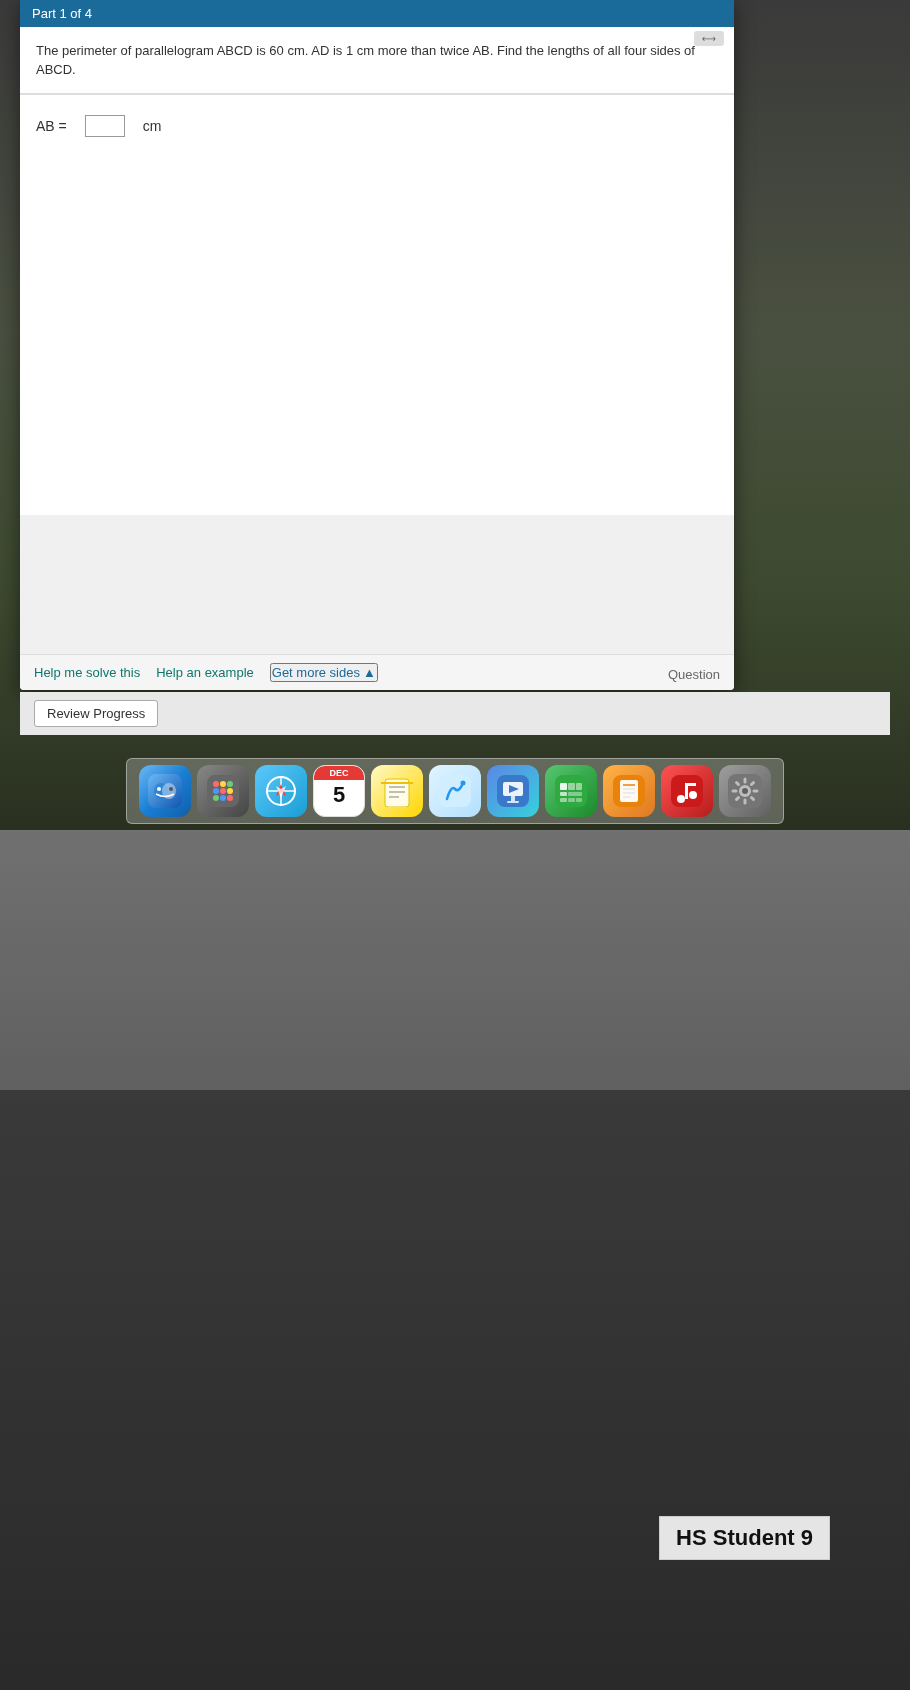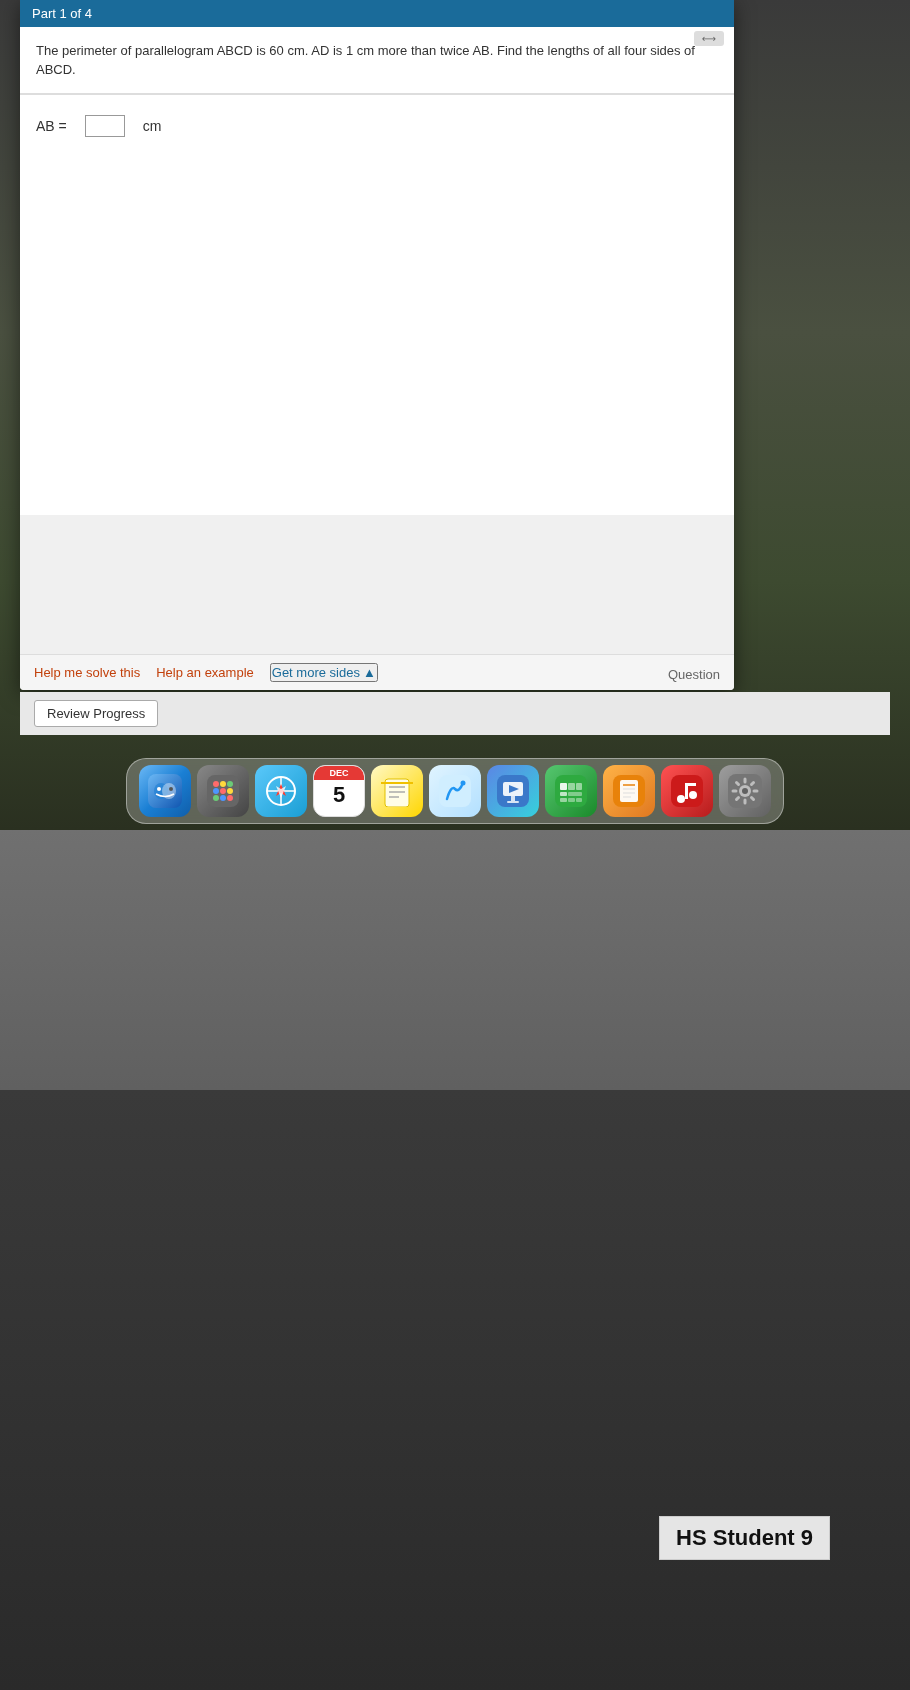--- a/index.html
+++ b/index.html
@@ -97,21 +97,21 @@
     }
 
     .help-buttons {
       display: flex;
       gap: 16px;
       align-items: center;
     }
 
     .help-link {
       font-size: 13px;
-      color: #c2410c;
+      color: #0f766e;
       cursor: pointer;
       text-decoration: none;
       background: none;
       border: none;
       padding: 0;
     }
 
     .get-more-help {
       font-size: 13px;
       color: #1a6b9a;
@@ -150,21 +150,21 @@
       align-items: flex-end;
       padding-bottom: 4px;
     }
 
     .dock {
       display: flex;
       align-items: flex-end;
       gap: 6px;
       background: rgba(255,255,255,0.25);
       border: 1px solid rgba(255,255,255,0.4);
-      border-radius: 20px;
+      border-radius: 6px;
       padding: 6px 12px;
       backdrop-filter: blur(10px);
     }
 
     .dock-icon {
       width: 52px;
       height: 52px;
       border-radius: 12px;
       display: flex;
       align-items: center;

